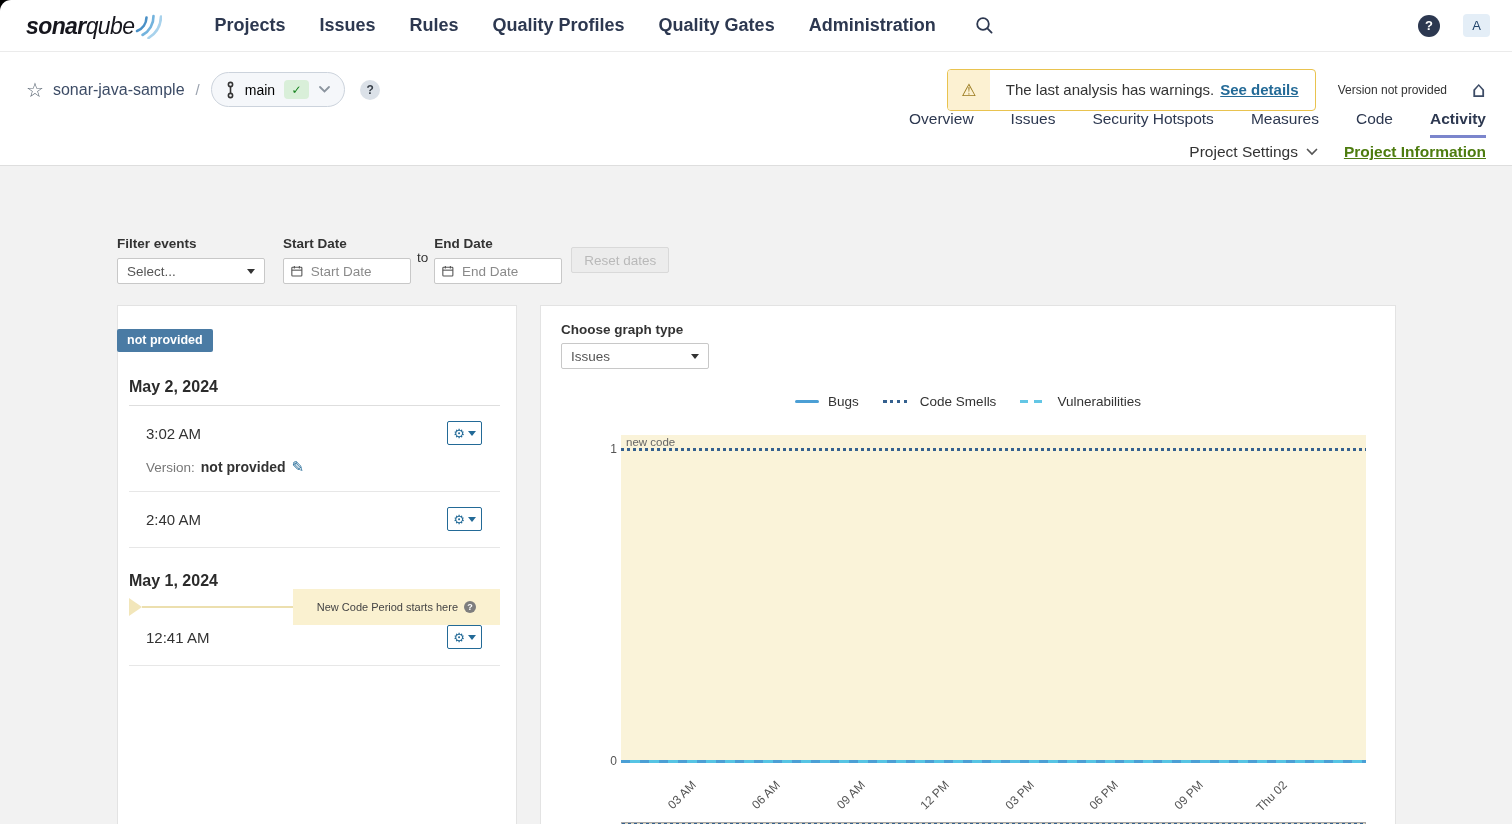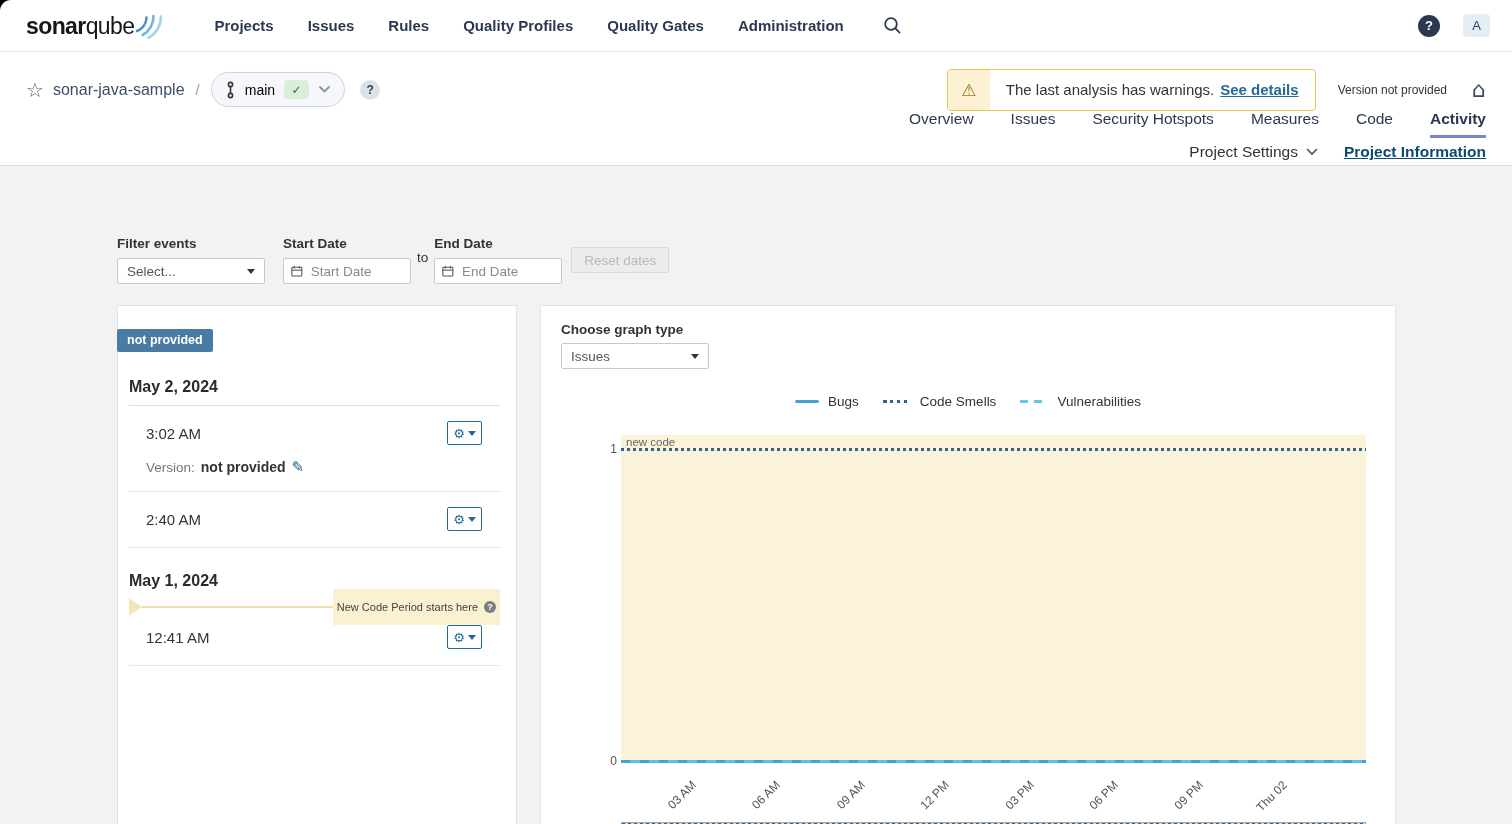--- a/index.html
+++ b/index.html
@@ -10,25 +10,25 @@
     font-family:"Liberation Sans", sans-serif;
   }
   
   .corner { position:fixed; top:0; left:0; width:13px; height:13px; background:#000; z-index:99; }
   .corner::after { content:""; position:absolute; inset:0; background:#fff; border-top-left-radius:11px; }
 
   
   .topnav { height:52px; background:#fff; border-bottom:1px solid #ebebeb;
     display:flex; align-items:center; padding:0 22px 0 26px; position:relative; z-index:5; }
   .brand { display:flex; align-items:flex-start; margin-right:52px; cursor:pointer; }
-  .brand-text { font-size:23px; color:#16161d; letter-spacing:-0.6px; line-height:30px; }
+  .brand-text { font-size:23px; color:#16161d; letter-spacing:-0.6px; line-height:30px;font-style:italic; }
   .brand-bold { font-weight:700; }
   .brand-arcs { margin:-5px 0 0 1px; }
   .nav-items { display:flex; gap:34px; list-style:none; margin:0; padding:0; }
-  .nav-item { font-size:15px; font-weight:600; color:#2d3850; cursor:pointer; white-space:nowrap; }
+  .nav-item { font-size:18px; font-weight:600; color:#2d3850; cursor:pointer; white-space:nowrap; }
   .search-btn { margin-left:38px; display:flex; align-items:center; cursor:pointer; }
   .nav-right { margin-left:auto; display:flex; align-items:center; gap:23px; }
   .help-circle { width:22px; height:22px; border-radius:50%; background:#2c3850; color:#fff;
     font-size:13px; font-weight:700; display:flex; align-items:center; justify-content:center; cursor:pointer; }
   .avatar { width:27px; height:23px; border-radius:4px; background:#e4eef7; color:#22456b;
     font-size:13px; display:flex; align-items:center; justify-content:center; cursor:pointer; }
 
   
   .project-header { background:#fff; border-bottom:1px solid #dedede; padding:0 26px; }
   .crumb-row { display:flex; align-items:center; padding-top:17px; height:58px; }
@@ -54,21 +54,21 @@
   .version-text { font-size:12px; color:#333; margin:0 25px 0 22px; white-space:nowrap; }
   .home-icon { font-size:22px; color:#3d4c66; font-family:"DejaVu Sans",sans-serif; cursor:pointer; line-height:1; }
 
   .tab-row { display:flex; align-items:flex-end; height:55px;flex-direction:column; }
   .tabs { display:flex; gap:37px; }
   .tab { font-size:15.5px; color:#2d3850; padding-bottom:15px; position:relative; cursor:pointer; white-space:nowrap; }
   .tab.active { font-weight:700; }
   .tab.active::after { content:""; position:absolute; left:0; right:0; bottom:5px; height:3.5px; background:#7b85cc; }
   .tab-row-right { margin-left:auto; display:flex; align-items:center; gap:26px; padding-bottom:13px; }
   .settings-menu { font-size:15.5px; color:#333; display:flex; gap:8px; align-items:center; cursor:pointer; white-space:nowrap; }
-  .info-link { font-size:15.5px; font-weight:700; color:#0c4a6e; text-decoration:underline; cursor:pointer; white-space:nowrap; }
+  .info-link { font-size:15.5px; font-weight:700; color:#4d7c0f; text-decoration:underline; cursor:pointer; white-space:nowrap; }
 
   
   main { padding:22px 0 0 117px; }
   .filters { display:flex; align-items:center;margin-top:48px; }
   .fgroup { display:flex; flex-direction:column; }
   .flabel { font-size:13.5px; font-weight:700; color:#333; margin-bottom:7px; }
   .fselect { width:148px; height:26px; border:1px solid #c8c8c8; background:#fff; border-radius:2px;
     display:flex; align-items:center; justify-content:space-between; padding:0 9px;
     font-size:13.5px; color:#555; cursor:pointer; }
   .caret-down { width:0; height:0; border-left:4.5px solid transparent; border-right:4.5px solid transparent;
@@ -106,21 +106,21 @@
   .pencil-icon { color:#236a97; font-family:"DejaVu Sans",sans-serif; font-size:15px; cursor:pointer; line-height:1; }
   .divider { border-bottom:1px solid #e7e7e7; margin-top:6px; }
   .entry.pad-bottom { padding-bottom:16px; }
   .group-gap { height:16px; }
 
   .ribbon { display:flex; align-items:center; margin-top:3px; height:19px; }
   .ribbon-flag { width:0; height:0; border-top:9px solid transparent; border-bottom:9px solid transparent;
     border-left:13px solid #f2e6ba; }
   .ribbon-line { flex:1; height:2px; background:#ecdfae; }
   .ribbon-label { display:flex; align-items:center; gap:6px; background:#faf1d0; height:36px;
-    padding:0 4px; font-size:11px; color:#444; white-space:nowrap; }
+    padding:0 24px; font-size:11px; color:#444; white-space:nowrap; }
   .ribbon-q { width:12px; height:12px; border-radius:50%; background:#7e7e7e; color:#fff; font-size:9px;
     font-weight:700; display:flex; align-items:center; justify-content:center; cursor:pointer; }
 
   
   .graph-label { position:absolute; top:16px; left:20px; font-size:13.5px; font-weight:700; color:#333; }
   .graph-select { position:absolute; top:37px; left:20px; }
   .legend { position:absolute; top:88px; left:0; right:0; display:flex; justify-content:center;
     gap:24px; align-items:center; }
   .legend-item { display:flex; align-items:center; gap:9px; font-size:13.5px; color:#333; cursor:pointer; }
   .sw { height:3px; width:24px; }

